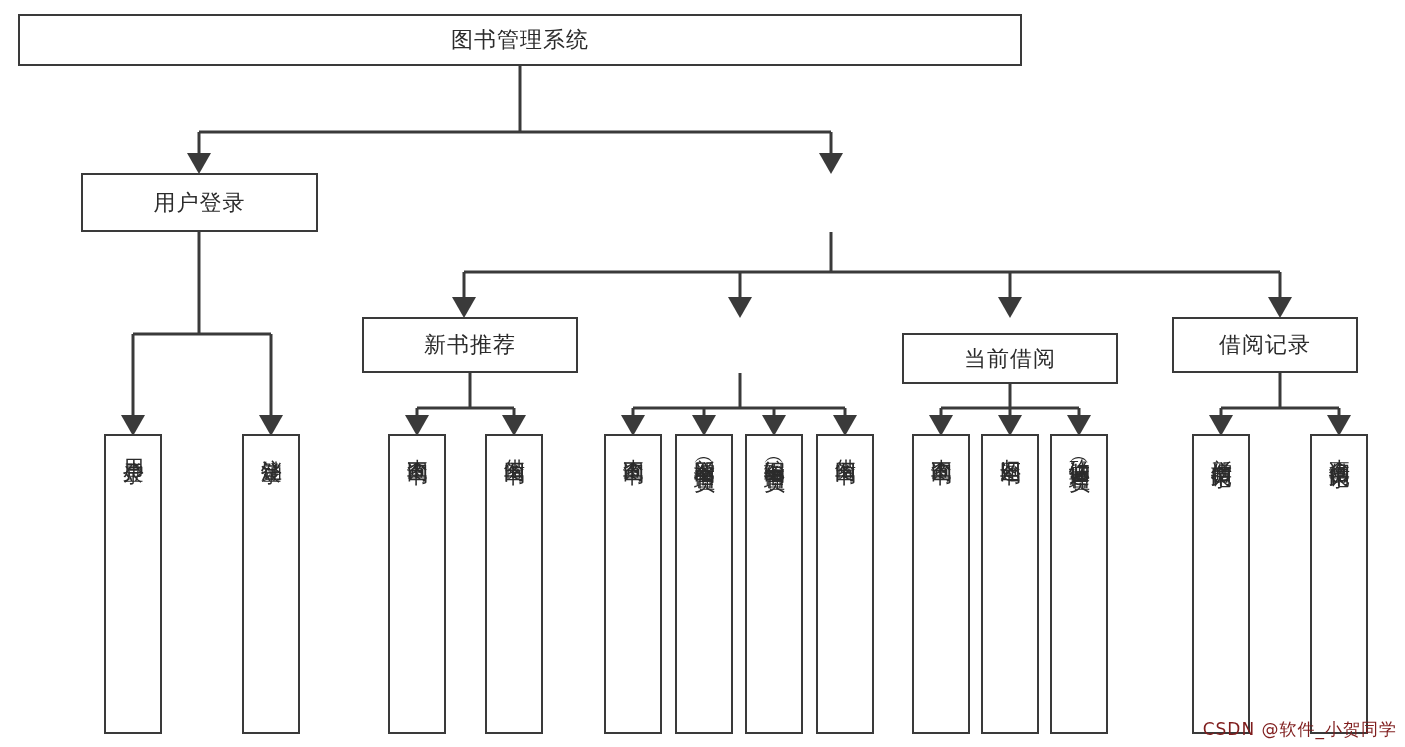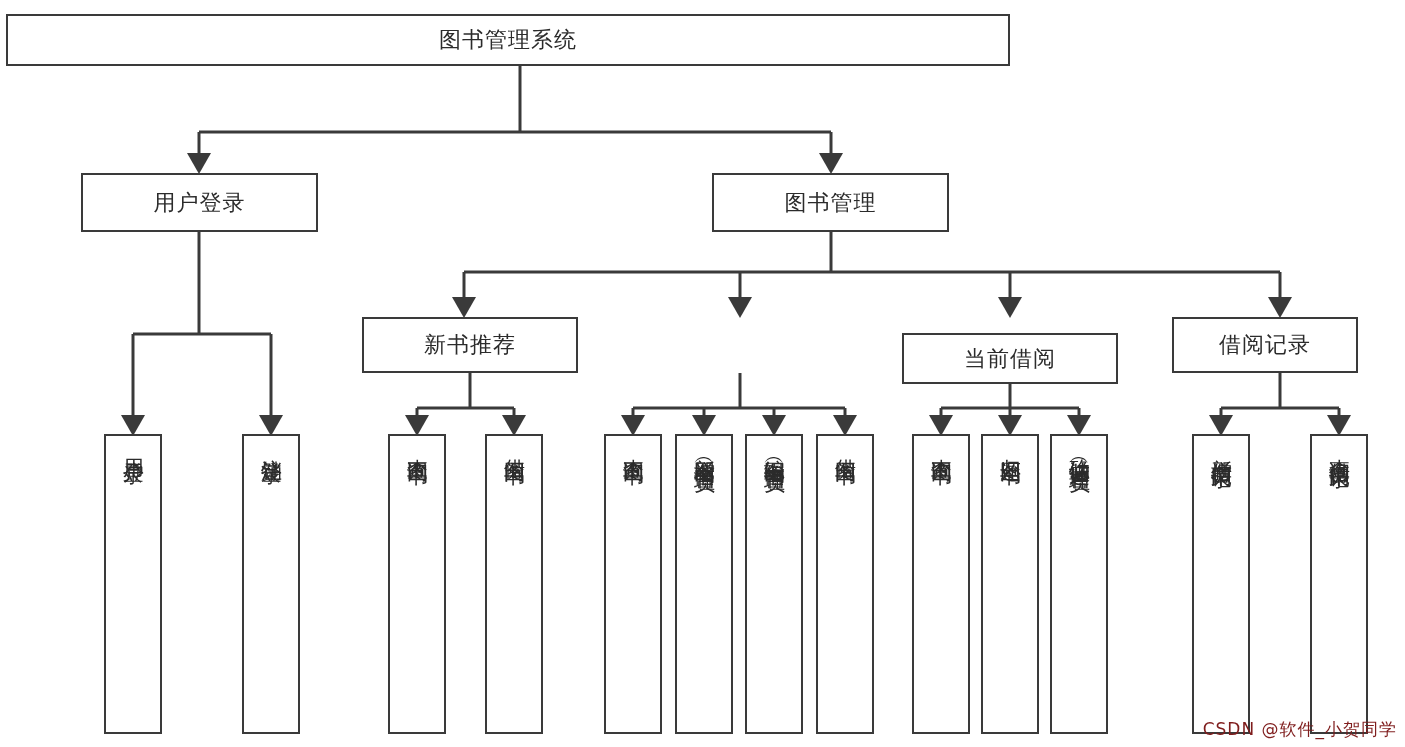--- a/index.html
+++ b/index.html
@@ -111,29 +111,26 @@
       <path d="M1010,408 L1010,424" marker-end="url(#arrow)"></path>
       <path d="M1079,408 L1079,424" marker-end="url(#arrow)"></path>
 
       <path d="M1280,373 L1280,408"></path>
       <path d="M1221,408 L1339,408"></path>
       <path d="M1221,408 L1221,424" marker-end="url(#arrow)"></path>
       <path d="M1339,408 L1339,424" marker-end="url(#arrow)"></path>
     </g>
   </svg>
 
-  <div class="node horiz" style="left:6px; top:14px; width:1004px; height:52px;">
+  <div class="node horiz" style="left:18px; top:14px; width:1004px; height:52px;">
     <span>图书管理系统</span>
   </div>
 
   <div class="node horiz" style="left:81px; top:173px; width:237px; height:59px;">
     <span>用户登录</span>
-  </div>
-  <div class="node horiz" style="left:712px; top:173px; width:237px; height:59px;">
-    <span>图书管理</span>
   </div>
 
   <div class="node horiz" style="left:362px; top:317px; width:216px; height:56px;">
     <span>新书推荐</span>
   </div>
   <div class="node horiz" style="left:902px; top:325px; width:216px; height:51px;margin-top:8px;">
     <span>当前借阅</span>
   </div>
   <div class="node horiz" style="left:1172px; top:317px; width:186px; height:56px;">
     <span>借阅记录</span>

